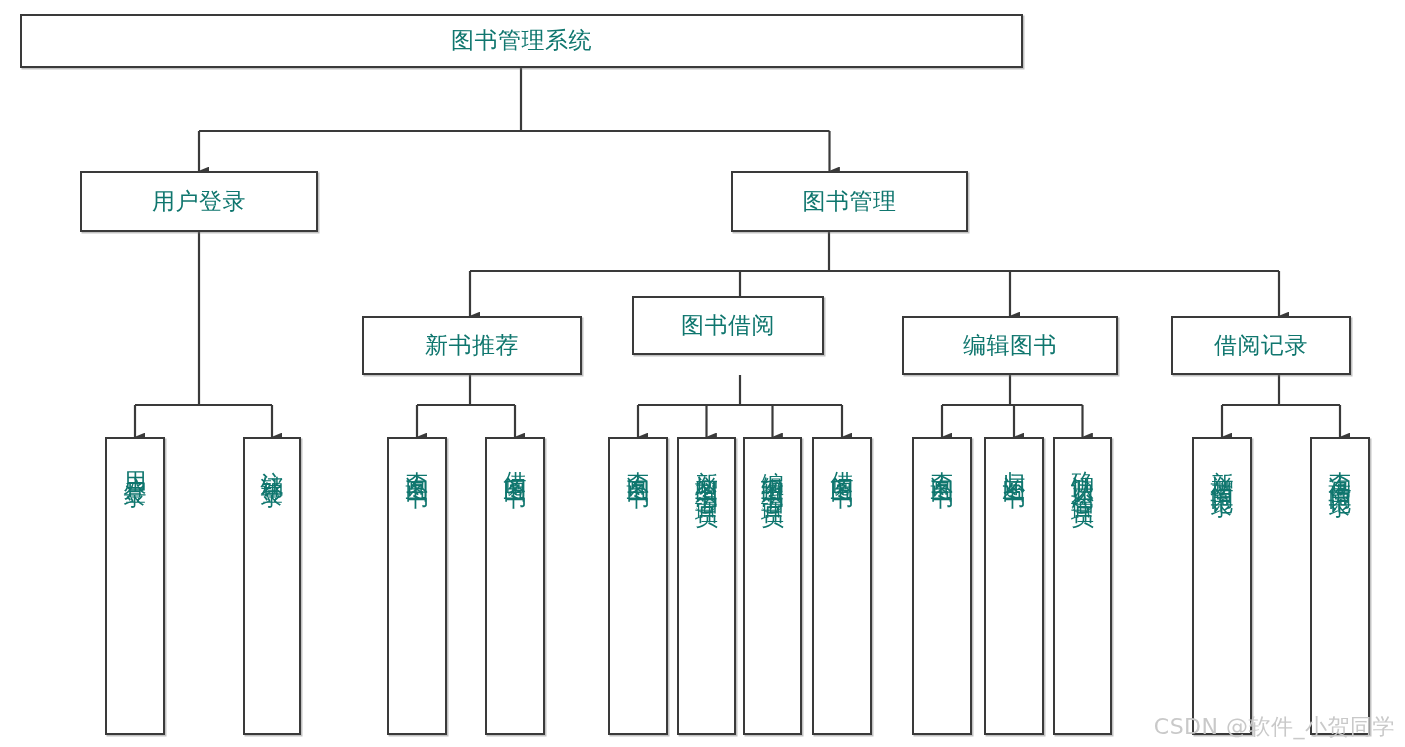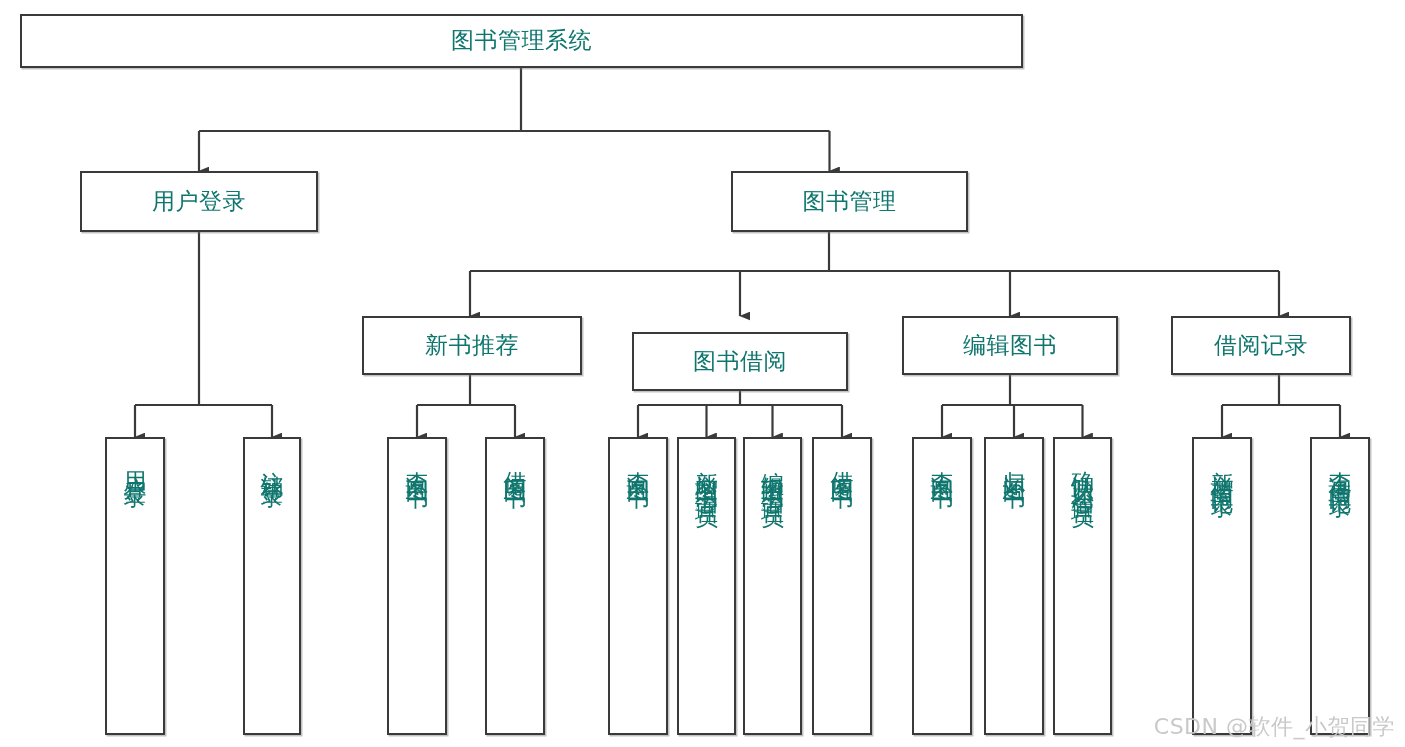--- a/index.html
+++ b/index.html
@@ -122,21 +122,21 @@
       </div>
       <div class="node horiz" style="left: 80px; top: 171px; width: 238px; height: 61px; border-color: rgb(58, 58, 58); background: rgb(255, 255, 255);">
         <span class="label">用户登录</span>
       </div>
       <div class="node horiz" style="left: 699px; top: 171px; width: 237px; height: 61px; border-color: rgb(58, 58, 58); background: rgb(255, 255, 255); margin-left: 32px;">
         <span class="label">图书管理</span>
       </div>
       <div class="node horiz" style="left: 362px; top: 316px; width: 220px; height: 59px; border-color: rgb(58, 58, 58); background: rgb(255, 255, 255);">
         <span class="label">新书推荐</span>
       </div>
-      <div class="node horiz" style="left: 632px; top: 332px; width: 216px; height: 59px; border-color: rgb(58, 58, 58); background: rgb(255, 255, 255);">
+      <div class="node horiz" style="left: 632px; top: 296px; width: 192px; height: 59px; border-color: rgb(58, 58, 58); background: rgb(255, 255, 255);">
         <span class="label">图书借阅</span>
       </div>
       <div class="node horiz" style="left: 902px; top: 316px; width: 216px; height: 59px; border-color: rgb(58, 58, 58); background: rgb(255, 255, 255);">
         <span class="label">编辑图书</span>
       </div>
       <div class="node horiz" style="left: 1171px; top: 316px; width: 180px; height: 59px; border-color: rgb(58, 58, 58); background: rgb(255, 255, 255);">
         <span class="label">借阅记录</span>
       </div>
       <div class="node vert" style="left: 105px; top: 437px; width: 60px; height: 298px; border-color: rgb(58, 58, 58); background: rgb(255, 255, 255);">
         <span class="label">用户登录</span>

